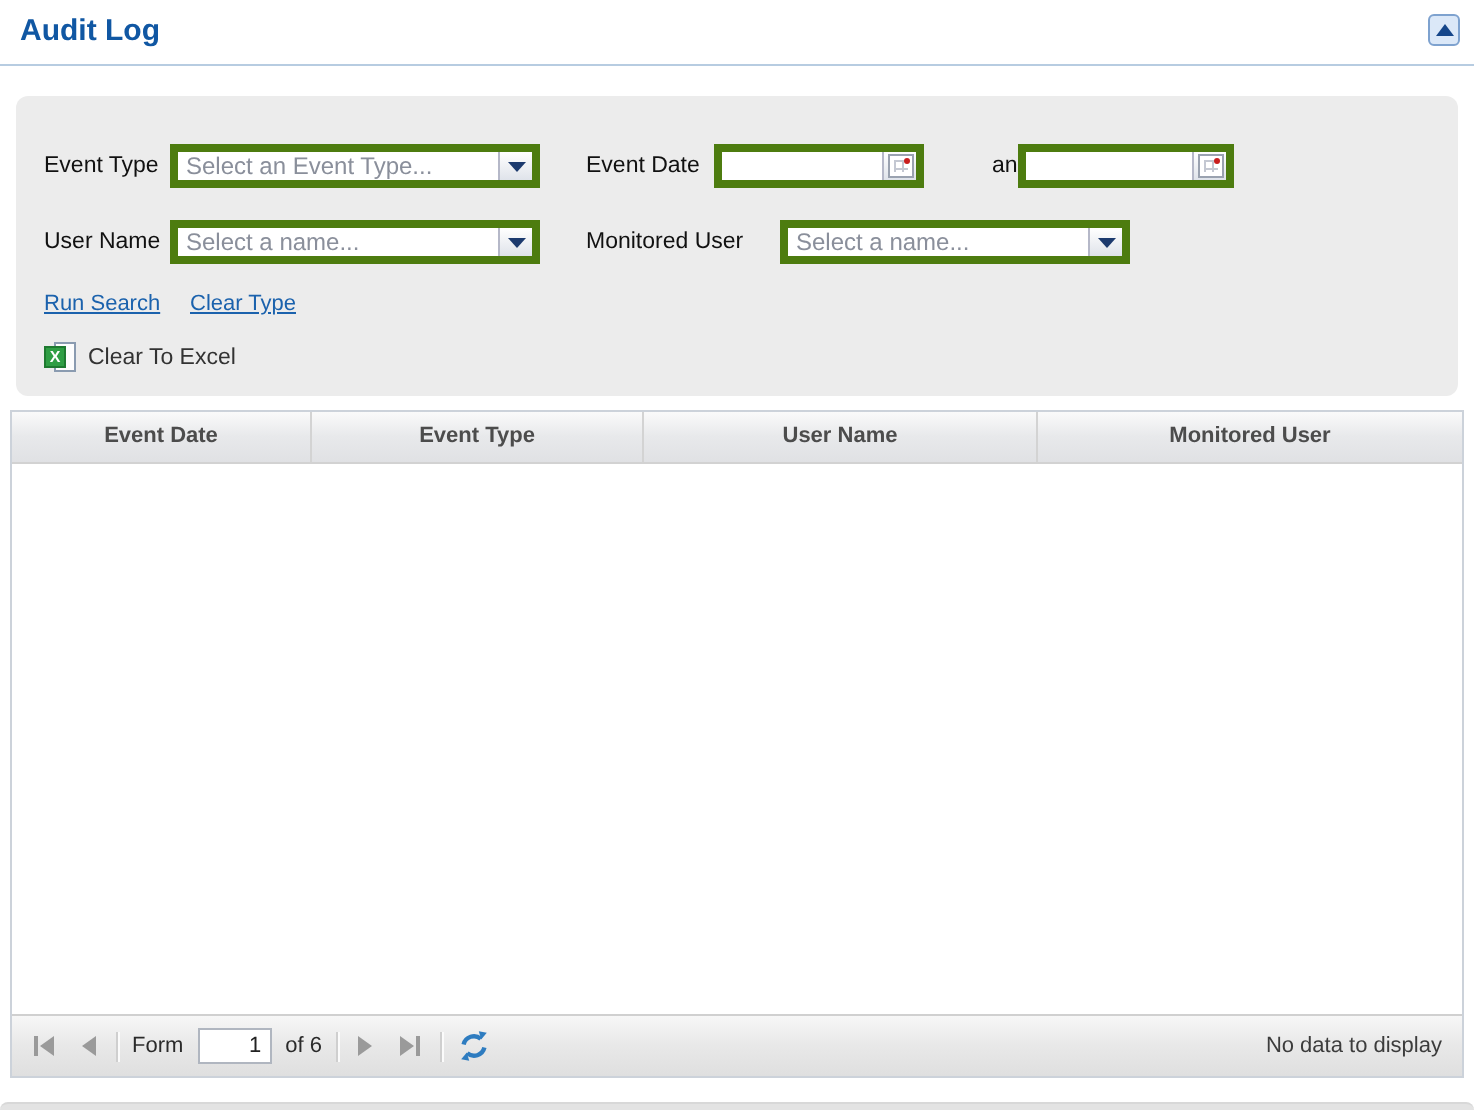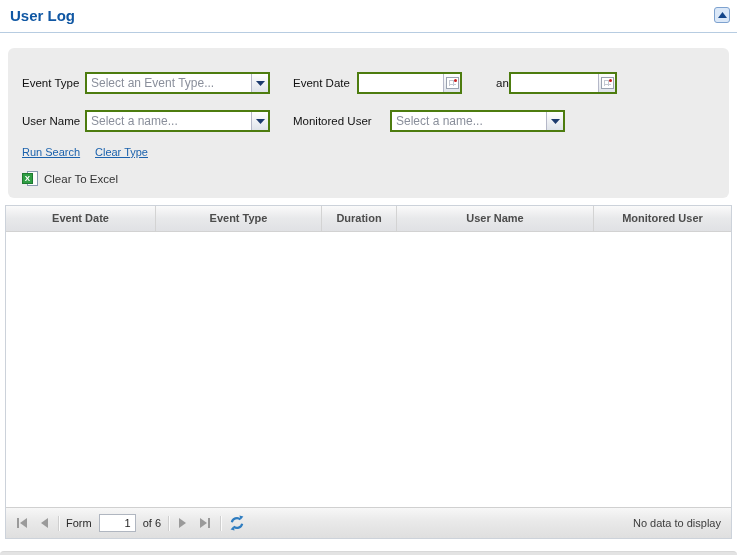--- a/index.html
+++ b/index.html
@@ -11,21 +11,21 @@
   .title { position:absolute; left:10px; top:7px; font-size:15px; font-weight:bold; color:#1057a3; }
   .collapse-btn { position:absolute; left:714px; top:7px; width:16px; height:16px;
     background:#dbe8f8; border:1px solid #7ea2cf; border-radius:3px;
     display:flex; align-items:center; justify-content:center; cursor:pointer; padding:0; }
   .hd-line { position:absolute; left:0; top:32px; width:737px; height:1px; background:#b7cce1; }
 
   
   .form-panel { position:absolute; left:8px; top:48px; width:721px; height:150px;
     background:#ececec; border-radius:6px; }
   .flabel { position:absolute; font-size:11.5px; color:#111; white-space:nowrap; }
-  .field { position:absolute; height:22px; background:#fff; border:2px solid #4d7c0f;
+  .field { position:absolute; height:22px; background:#fff; border:4px solid #4d7c0f;
     display:flex; align-items:stretch; }
   .field input { flex:1; min-width:0; border:0; outline:none; padding:0 4px; font-family:"Liberation Sans",sans-serif;
     font-size:12px; color:#222; background:transparent; }
   .field input::placeholder { color:#8a8f9b; opacity:1; }
   .trigger { width:17px; border-left:1px solid #b5b8c8; background:linear-gradient(#ffffff,#dfe3ea);
     display:flex; align-items:center; justify-content:center; cursor:pointer; }
   .cal-icon { position:relative; width:13px; height:12px; background:#fff; border:1px solid #9aa2b0; }
   .cal-icon::before { content:""; position:absolute; inset:2px;
     background:
       repeating-linear-gradient(to right,#c4c8d2 0 1px, transparent 1px 4px),
@@ -62,21 +62,21 @@
   .empty-text { font-size:11px; color:#3c3c3c; margin-right:2px; }
 
   .bottom-strip { position:absolute; left:0; bottom:0; width:737px; height:4px;
     background:#e3e3e3; border-top:1px solid #d8d8d8; border-radius:4px 4px 0 0; }
 </style>
 </head>
 <body>
 
 <div class="page">
 
-  <span class="title">User Log</span>
+  <span class="title">Audit Log</span>
   <button class="collapse-btn">
     <svg width="9" height="6" viewBox="0 0 9 6">
       <path d="M4.5 0 L9 6 L0 6 Z" fill="#15468a"></path>
     </svg>
   </button>
   <div class="hd-line"></div>
 
   <div class="form-panel">
 
     <span class="flabel" style="left:14px; top:29px;">Event Type</span>
@@ -133,21 +133,20 @@
         <span class="xls-box">X</span>
       </span>
       <span>Clear To Excel</span>
     </button>
   </div>
 
   <div class="grid">
     <div class="grid-hd">
       <div class="hcell c1">Event Date</div>
       <div class="hcell c2">Event Type</div>
-      <div class="hcell c3">Duration</div>
       <div class="hcell c4">User Name</div>
       <div class="hcell c5">Monitored User</div>
     </div>
     <div class="grid-body"></div>
 
     <div class="toolbar">
       <button class="pbtn">
         <svg width="14" height="12" viewBox="0 0 14 12">
           <rect x="2" y="1" width="2" height="10" fill="#9a9a9a"></rect>
           <path d="M12 1 L12 11 L5 6 Z" fill="#9a9a9a"></path>

